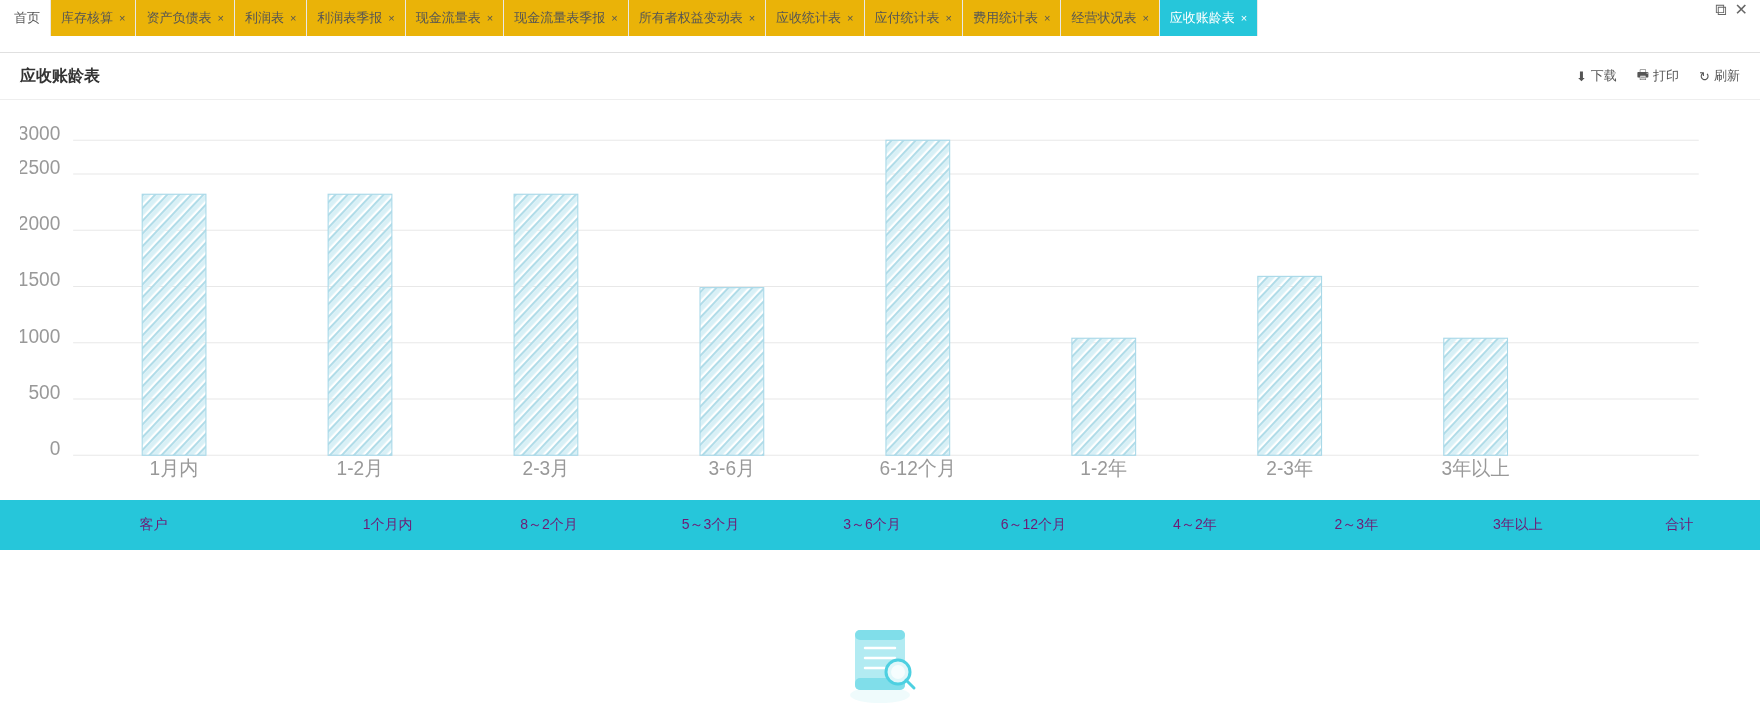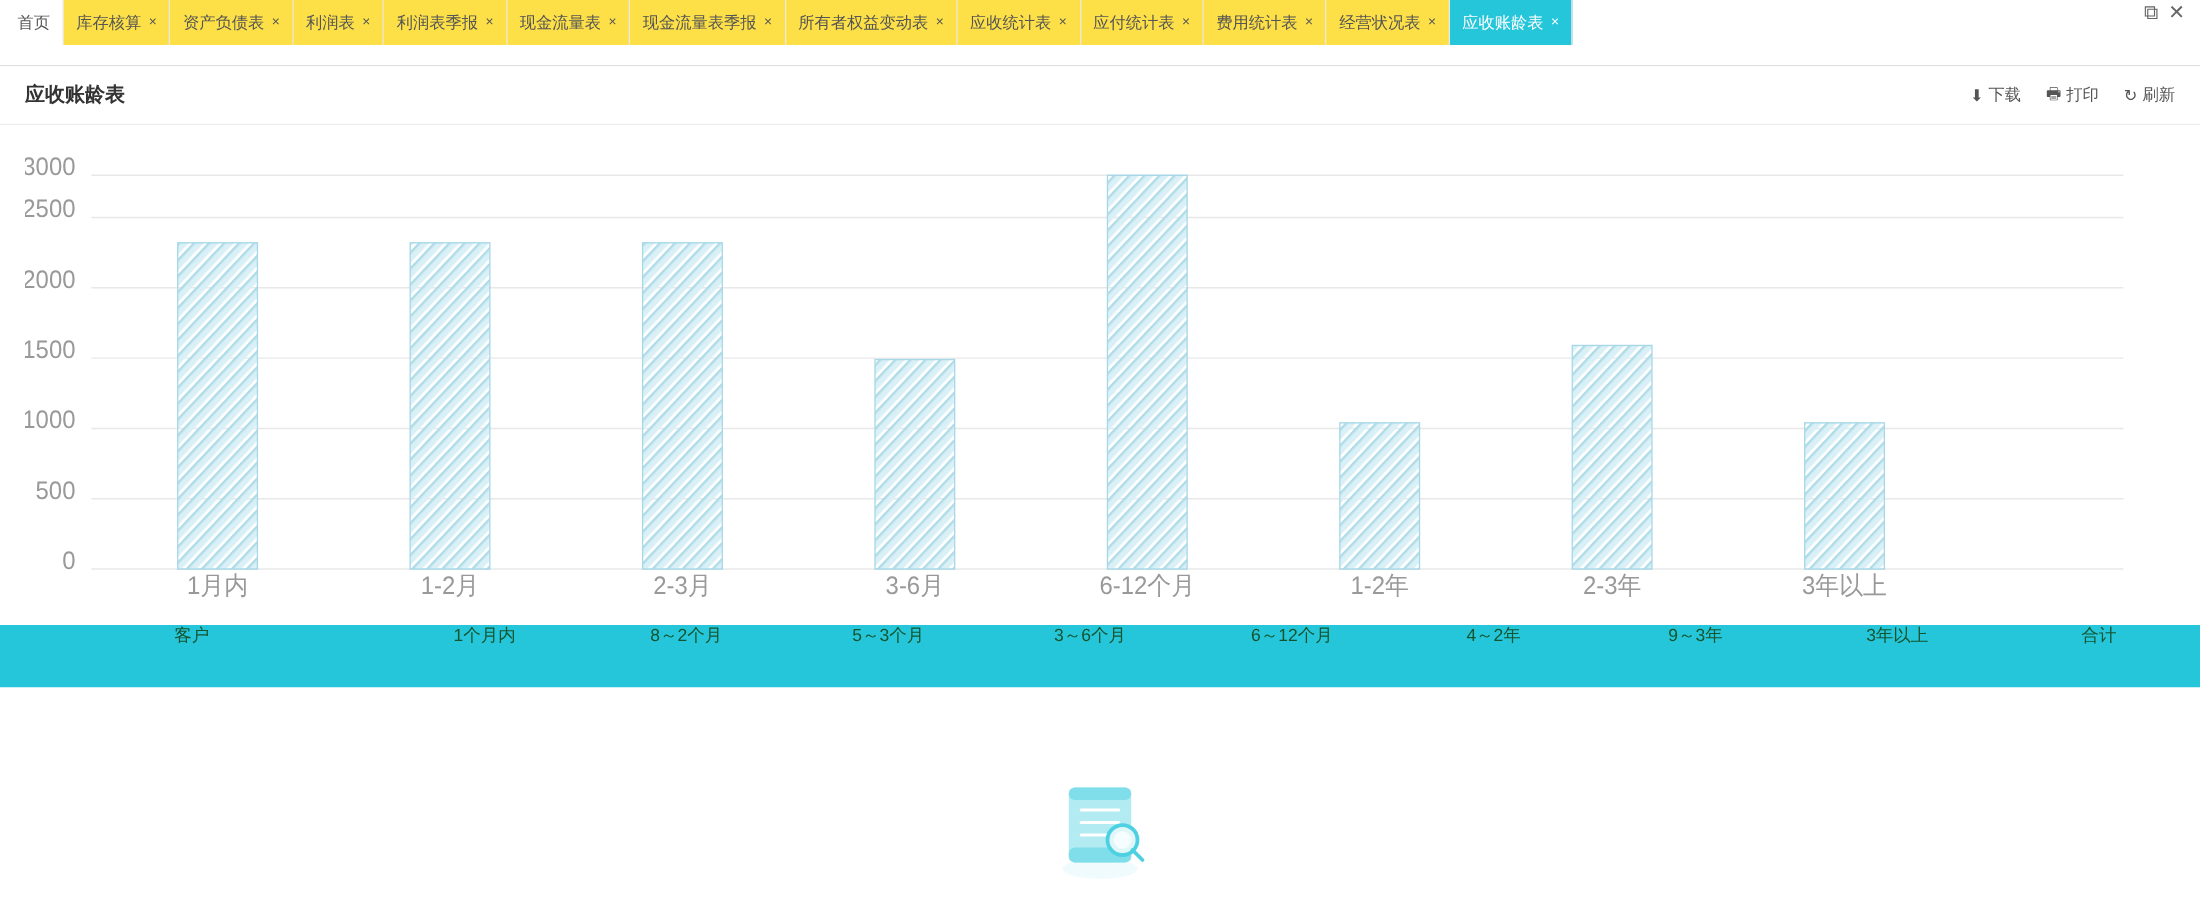--- a/index.html
+++ b/index.html
@@ -19,21 +19,21 @@
     .tab-bar::-webkit-scrollbar { height: 3px; }
     .tab-item {
       display: inline-flex;
       align-items: center;
       padding: 0 10px;
       height: 36px;
       font-size: 13px;
       color: #555;
       cursor: pointer;
       border-right: 1px solid #e8e8e8;
-      background: #fde047;
+      background: #eab308;
       position: relative;
       white-space: nowrap;
     }
     .tab-item.active {
       background: #26c6da;
       color: #fff;
     }
     .tab-item .tab-close {
       margin-left: 6px;
       font-size: 11px;
@@ -97,22 +97,23 @@
 
     .chart-svg {
       width: 100%;
       height: 100%;
     }
 
     
     .table-header {
       display: flex;
       background: #26c6da;
-      color: #14532d;
+      color: #701a75;
       height: 50px;
+      align-items: center;
     }
     .table-header-cell {
       flex: 1;
       text-align: center;
       font-size: 14px;
       font-weight: 500;
       padding: 0 8px;
     }
     .table-header-cell.customer {
       flex: 2;
@@ -236,21 +237,21 @@
 
   <div class="table-header">
 
   <div class="table-header-cell customer">客户</div>
       <div class="table-header-cell">1个月内</div>
       <div class="table-header-cell">8～2个月</div>
       <div class="table-header-cell">5～3个月</div>
       <div class="table-header-cell">3～6个月</div>
       <div class="table-header-cell">6～12个月</div>
       <div class="table-header-cell">4～2年</div>
-      <div class="table-header-cell">9～3年</div>
+      <div class="table-header-cell">2～3年</div>
       <div class="table-header-cell">3年以上</div>
       <div class="table-header-cell">合计</div>
     </div>
 
   <div class="table-body">
     <div class="empty-state">
       <svg class="empty-icon" viewBox="0 0 100 100">
 
         <ellipse cx="50" cy="85" rx="30" ry="8" fill="#e0f7fa" opacity="0.5"></ellipse>
 

